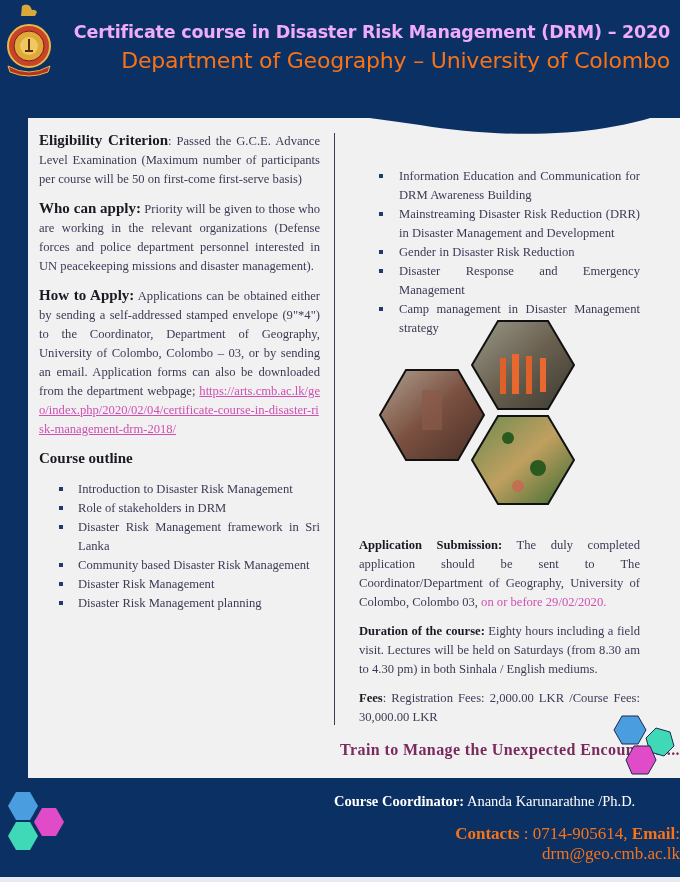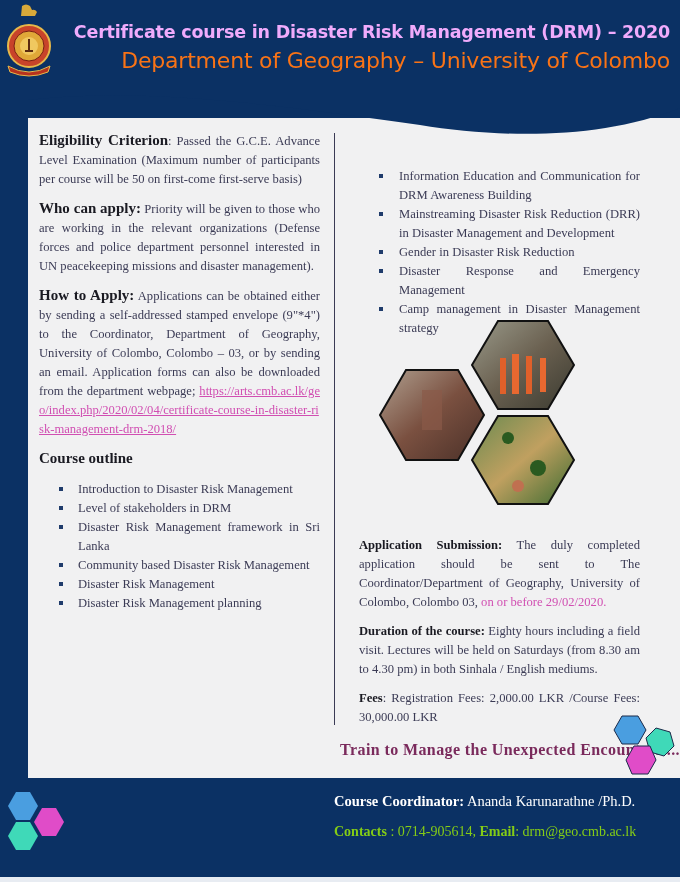--- a/index.html
+++ b/index.html
@@ -23,21 +23,21 @@
   ul { margin:0; padding:0; list-style:none; }
   ul li { position:relative; padding-left:39px; }
   ul li .bullet { position:absolute; left:20px; top:7px; width:4px; height:4px; background:#1f3b6b; }
   .col-right ul li { padding-left:40px; }
   .col-right ul li .bullet { left:20px; }
   .images { position:absolute; left:378px; top:318px; width:200px; height:190px; }
   .tagline { position:absolute; left:0; width:680px; top:741px; text-align:right; font-weight:bold; color:#7a2a5c; font-size:16px; letter-spacing:0.4px; }
   .hex-right { position:absolute; left:612px; top:714px; width:64px; height:66px; }
   .hex-left { position:absolute; left:6px; top:790px; width:60px; height:62px; }
   .footer1 { position:absolute; left:334px; top:793px; color:#fff; font-size:14.5px; }
-  .footer2 { position:absolute; left:334px; top:824px; color:#84cc16; font-size:14px;text-align:right; }
+  .footer2 { position:absolute; left:334px; top:824px; color:#f97316; font-size:17px;text-align:right; }
   .footer1 b, .footer2 b { font-weight:bold; }
   .bottom-line { position:absolute; left:0; top:877px; width:680px; height:5px; background:#e8ecf2; }
 </style>
 </head>
 <body>
 
 <div class="header">
   <svg class="logo" viewBox="0 0 50 80">
     <path d="M18 4 q4 -3 8 0 l2 4 q3 -1 5 2 l-2 4 h-14 z" fill="#d8a93a"></path>
     <circle cx="25" cy="44" r="21" fill="#c8432a" stroke="#e6b84a" stroke-width="2"></circle>
@@ -58,21 +58,21 @@
 
 <div class="divider"></div>
 
 <div class="col col-left">
   <p><span class="lbl">Eligibility Criterion</span><span>:  Passed the G.C.E. Advance Level Examination (Maximum number of participants per course will be 50 on first-come first-serve basis)</span></p>
   <p><span class="lbl">Who can apply:</span><span> Priority will be given to those who are working in the relevant organizations (Defense forces and police department personnel interested in UN peacekeeping missions and disaster management).</span></p>
   <p><span class="lbl">How to Apply:</span><span> Applications can be obtained either by sending a self-addressed stamped envelope (9"*4") to the Coordinator, Department of Geography, University of Colombo, Colombo – 03, or by sending an email. Application forms can also be downloaded from the department webpage; </span><a class="link">https://arts.cmb.ac.lk/geo/index.php/2020/02/04/certificate-course-in-disaster-risk-management-drm-2018/</a></p>
   <h3>Course outline</h3>
   <ul>
     <li><span class="bullet"></span><span>Introduction to Disaster Risk Management</span></li>
-    <li><span class="bullet"></span><span>Level of stakeholders in DRM</span></li>
+    <li><span class="bullet"></span><span>Role of stakeholders in DRM</span></li>
     <li><span class="bullet"></span><span>Disaster Risk Management framework in Sri Lanka</span></li>
     <li><span class="bullet"></span><span>Community based Disaster Risk Management</span></li>
     <li><span class="bullet"></span><span>Disaster Risk Management</span></li>
     <li><span class="bullet"></span><span>Disaster Risk Management planning</span></li>
   </ul>
 </div>
 
 <div class="col col-right">
   <ul>
     <li><span class="bullet"></span><span>Information Education and Communication for DRM Awareness Building</span></li>

